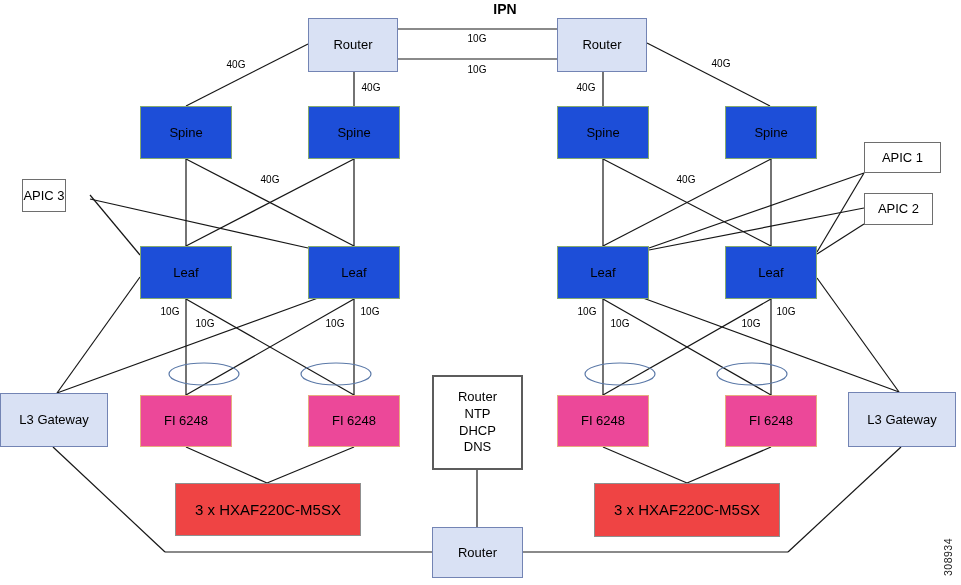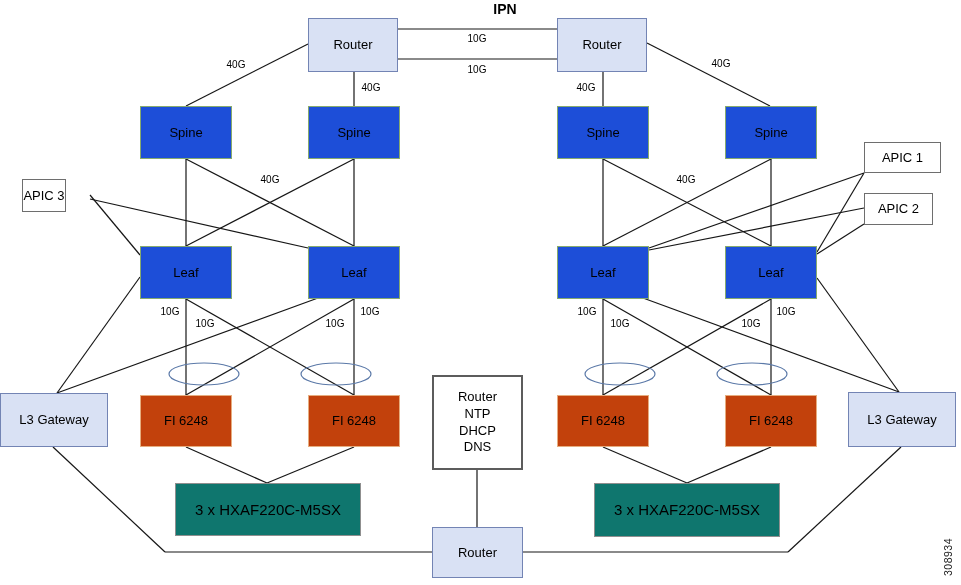--- a/index.html
+++ b/index.html
@@ -8,22 +8,22 @@
     font-family:"Liberation Sans",sans-serif;color:#000;
   }
   .stage svg{position:absolute;left:0;top:0;z-index:0;}
   .node{
     position:absolute;z-index:2;box-sizing:border-box;
     display:flex;align-items:center;justify-content:center;text-align:center;
     font-size:13px;line-height:1.2;
   }
   .blue  {background:#d9e1f4;border:1.5px solid #7384b4;}
   .green {background:#1d4ed8;border:1.5px solid #86aa6e;}
-  .orange{background:#c2410c;border:1.5px solid #e6ad7f;}
-  .gray  {background:#0f766e;border:1.5px solid #8f8f8f;}
+  .orange{background:#ec4899;border:1.5px solid #e6ad7f;}
+  .gray  {background:#ef4444;border:1.5px solid #8f8f8f;}
   .white {background:#ffffff;border:1.5px solid #6e6e6e;}
   .services{background:#ffffff;border:2px solid #5c5c5c;flex-direction:column;line-height:1.3;}
   .hx{font-size:15px;}
   .apic{font-size:13px;}
   .lbl{
     position:absolute;z-index:3;text-align:center;font-size:10px;line-height:14px;
     background:transparent;white-space:nowrap;
   }
   .lbl.bold{font-weight:bold;font-size:14px;}
   .watermark{

